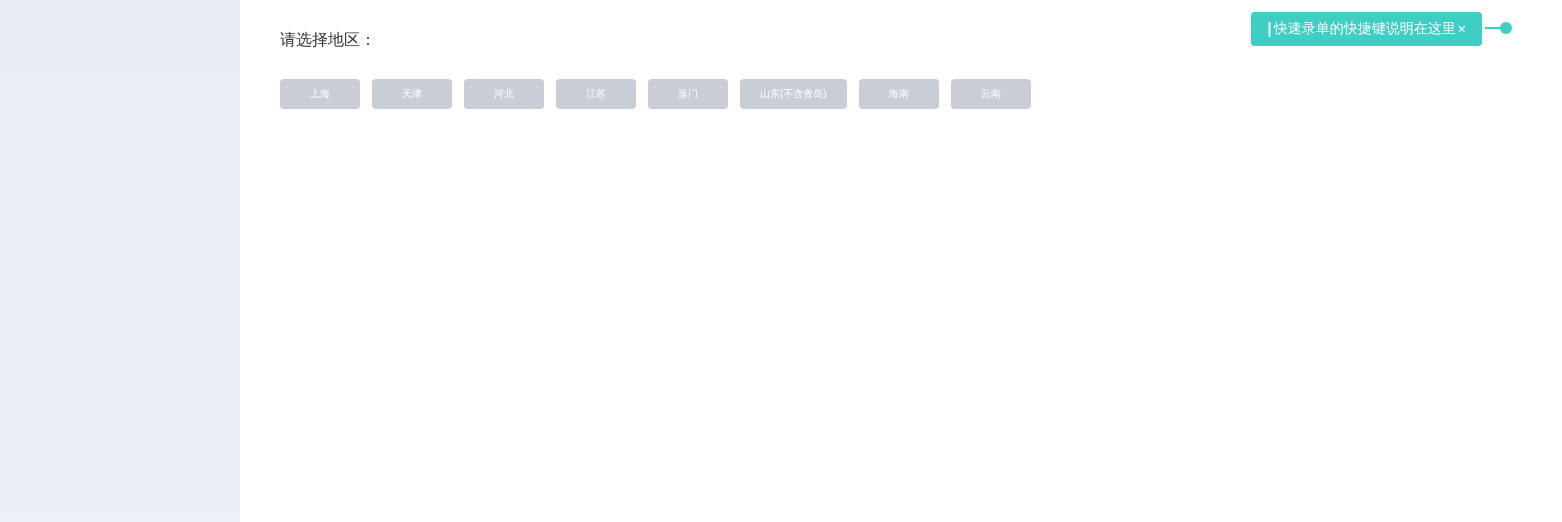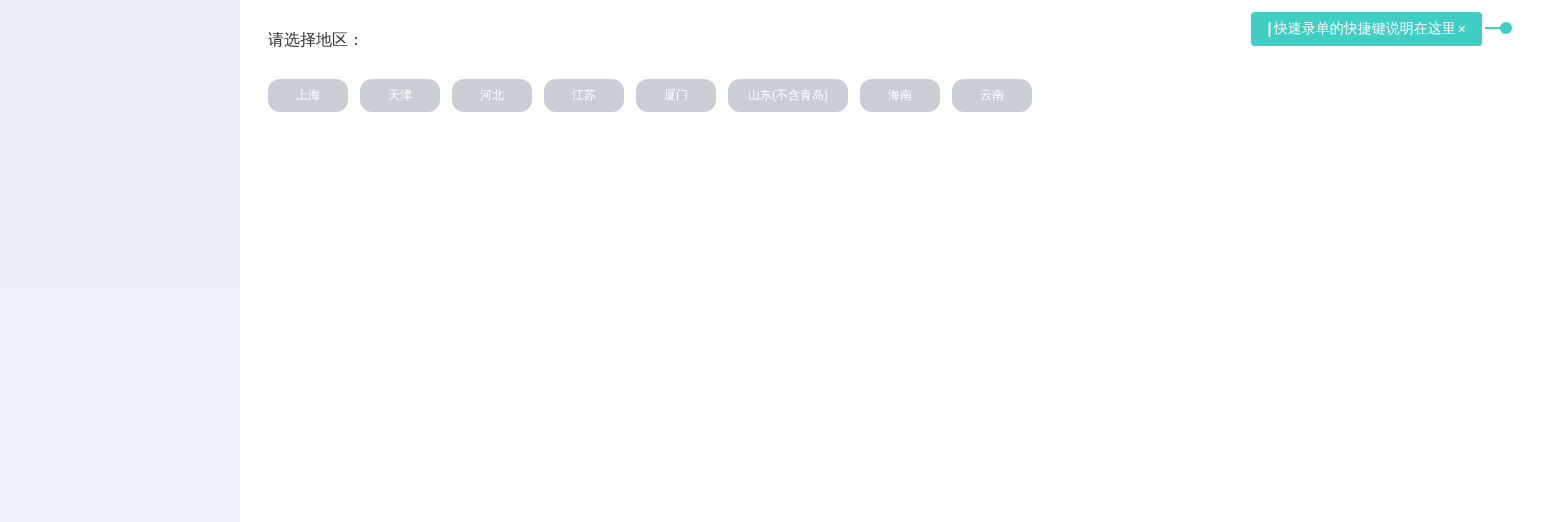--- a/index.html
+++ b/index.html
@@ -26,21 +26,21 @@
       background: linear-gradient(180deg, #e8ecf5 0%, #edf0f7 100%);
     }
 
     .main-content {
       position: absolute;
       left: 240px;
       top: 0;
       right: 0;
       height: 522px;
       background: #ffffff;
-      padding: 30px 28px;
+      padding: 30px 40px;
     }
 
     .page-title {
       font-size: 16px;
       color: #333;
       font-weight: normal;
       margin-bottom: 28px;
     }
 
     .region-buttons {
@@ -50,22 +50,22 @@
     }
 
     .region-btn {
       display: inline-flex;
       align-items: center;
       justify-content: center;
       padding: 8px 20px;
       background: #c8cdd6;
       color: #ffffff;
       border: none;
-      border-radius: 12px;
-      font-size: 12px;
+      border-radius: 4px;
+      font-size: 10px;
       cursor: pointer;
       min-width: 80px;
       font-family: "Microsoft YaHei", "PingFang SC", sans-serif;
     }
 
     .tooltip-banner {
       position: absolute;
       top: 12px;
       right: 80px;
       background: #3ecec3;

